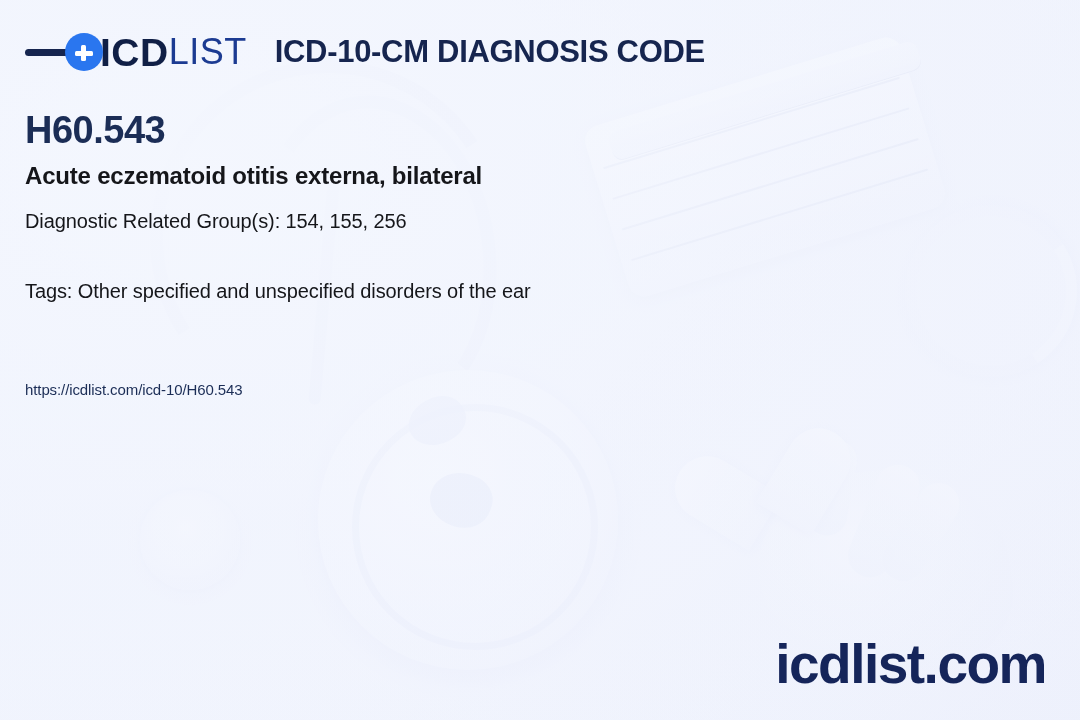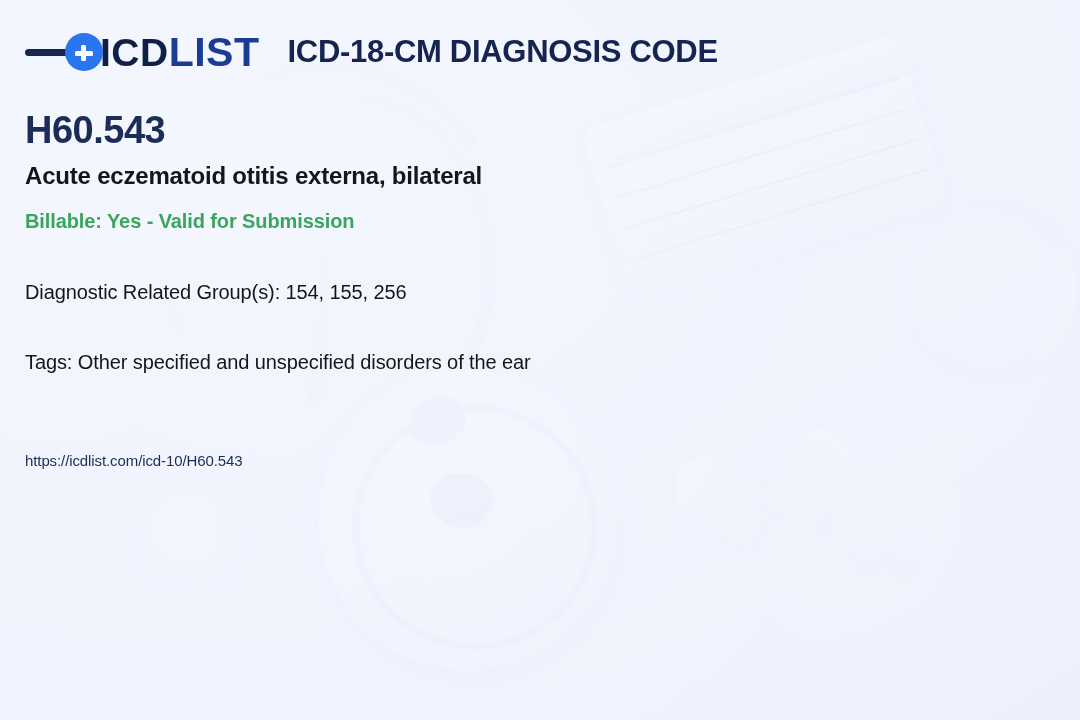--- a/index.html
+++ b/index.html
@@ -242,22 +242,22 @@
   .logo-circle .plus-h { left: 10px; top: 17.5px; width: 18px; height: 5px; }
   .logo-circle .plus-v { left: 15.5px; top: 12px; width: 5px; height: 16px; }
   .logo-icd {
     font-size: 39px;
     font-weight: 700;
     letter-spacing: 0.5px;
     color: #101f46;
     line-height: 1;
   }
   .logo-list {
-    font-size: 41px;
-    font-weight: 700;
+    font-size: 36px;
+    font-weight: 400;
     letter-spacing: 0.5px;
     color: #1c3b92;
     line-height: 1;
   }
   .header-title {
     margin-left: 28px;
     font-size: 31px;
     font-weight: 700;
     color: #16254f;
     letter-spacing: -0.3px;
@@ -365,26 +365,26 @@
   <div class="header">
     <div class="logo">
       <span class="logo-dash"></span>
       <span class="logo-circle">
         <span class="plus-h"></span>
         <span class="plus-v"></span>
       </span>
       <span class="logo-icd">ICD</span>
       <span class="logo-list">LIST</span>
     </div>
-    <div class="header-title">ICD-18-CM DIAGNOSIS CODE</div>
+    <div class="header-title">ICD-10-CM DIAGNOSIS CODE</div>
   </div>
 
   <div class="content">
     <div class="code">H60.543</div>
     <div class="description">Acute eczematoid otitis externa, bilateral</div>
-    <div class="billable">Billable: Yes - Valid for Submission</div>
     <div class="drg">Diagnostic Related Group(s): 154, 155, 256</div>
     <div class="tags">Tags: Other specified and unspecified disorders of the ear</div>
     <div class="url">https://icdlist.com/icd-10/H60.543</div>
   </div>
 
+  <div class="brand">icdlist.com</div>
 
 </div>
 
 </body></html>

